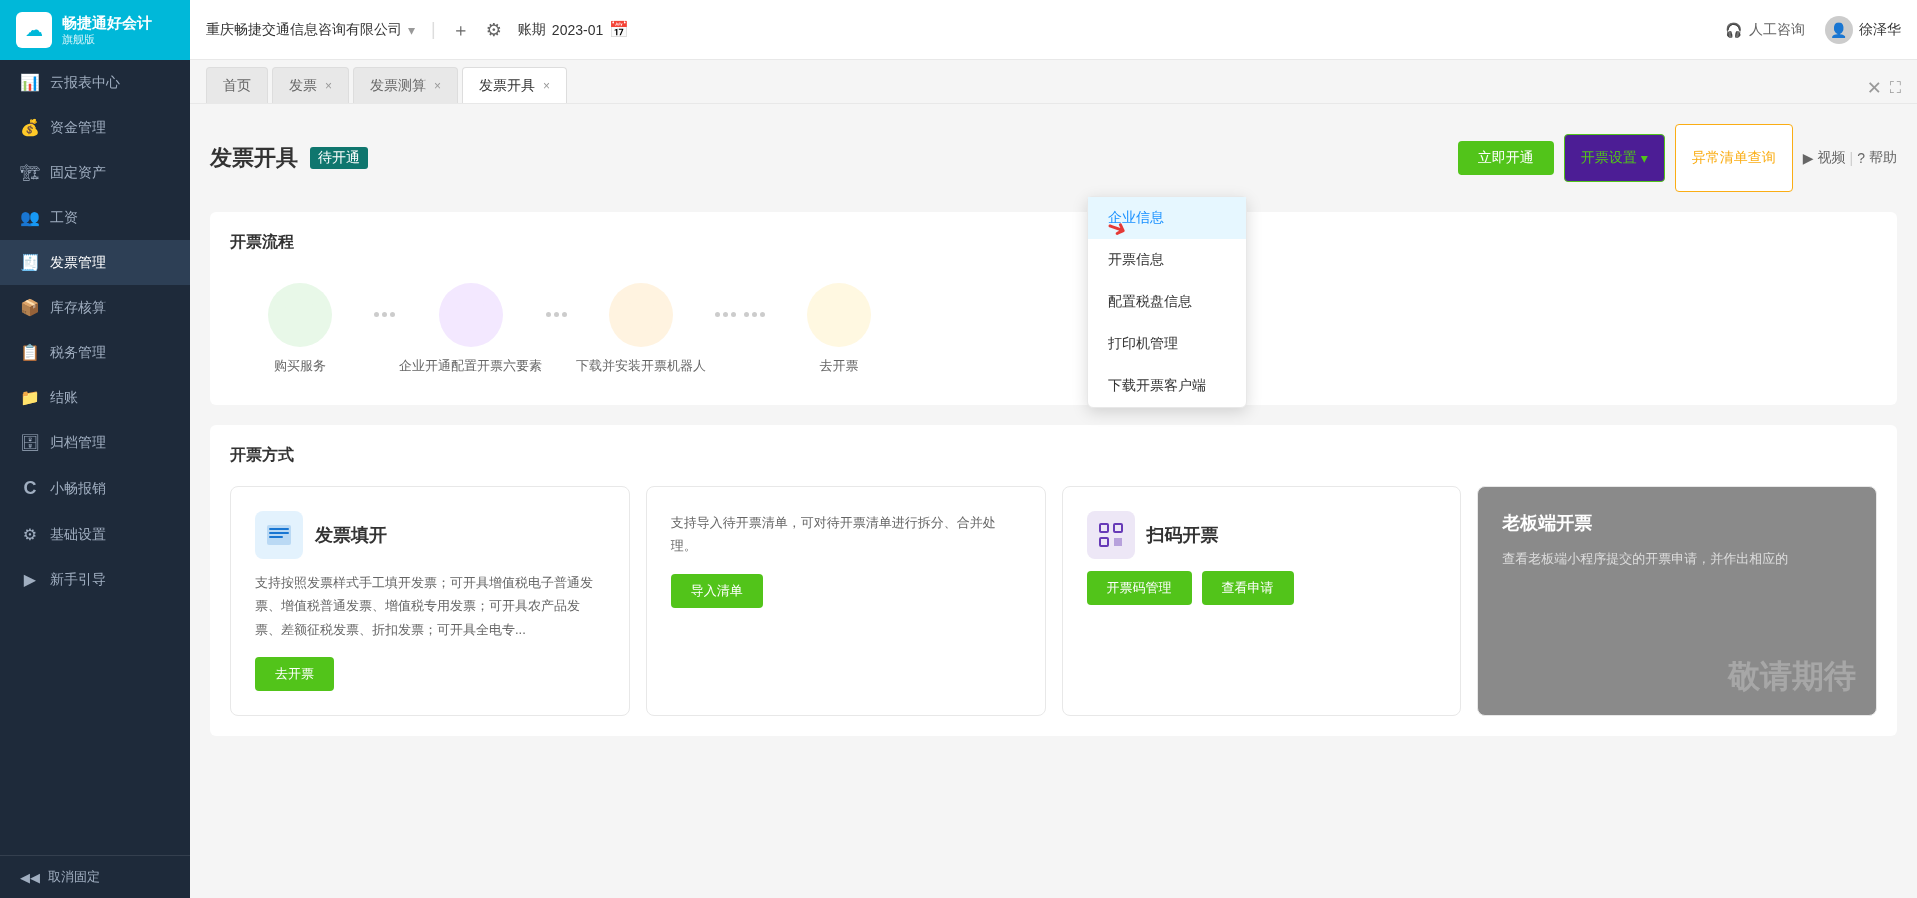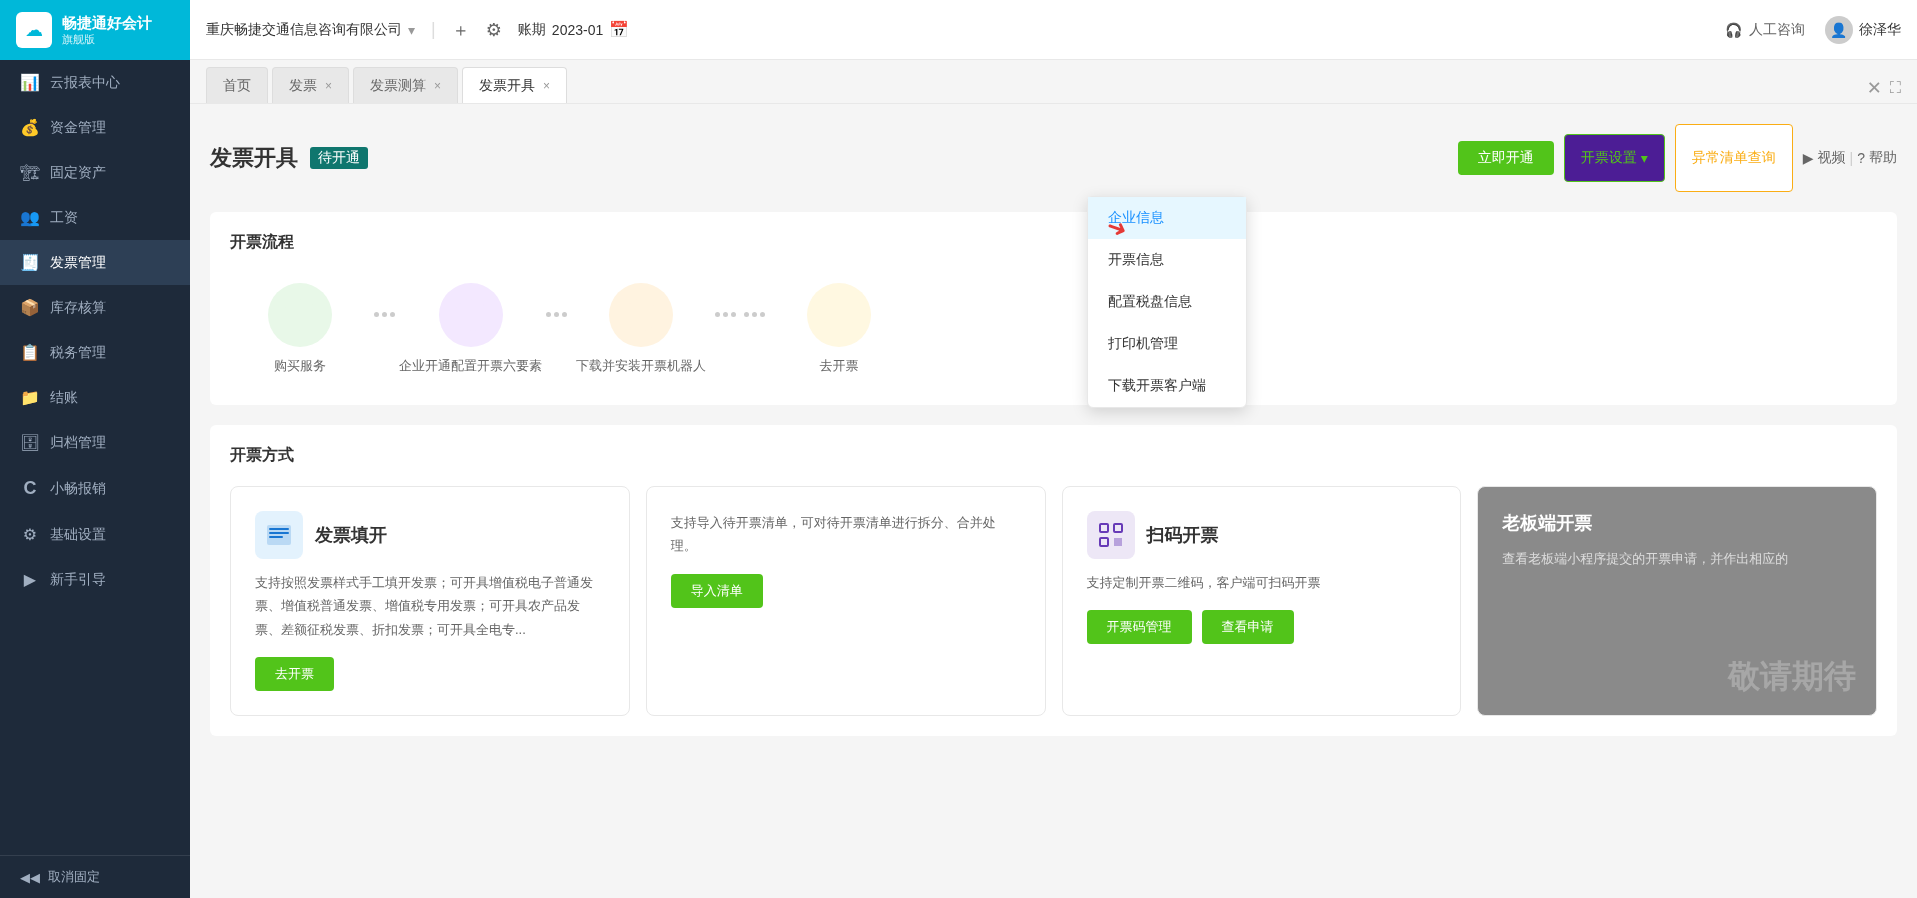--- a/index.html
+++ b/index.html
@@ -396,21 +396,20 @@
           <div class="method-card-icon violet">
             <svg width="28" height="28" viewBox="0 0 28 28">
                 <rect x="3" y="3" width="8" height="8" rx="1" fill="none" stroke="#673ab7" stroke-width="2"></rect>
                 <rect x="3" y="17" width="8" height="8" rx="1" fill="none" stroke="#673ab7" stroke-width="2"></rect>
                 <rect x="17" y="3" width="8" height="8" rx="1" fill="none" stroke="#673ab7" stroke-width="2"></rect>
                 <rect x="17" y="17" width="8" height="8" fill="#673ab7" opacity="0.4"></rect>
               </svg>
           </div>
           <span class="method-card-title">扫码开票</span>
         </div>
-        <div class="method-card-desc">支持定制开票二维码，客户端可扫码开票</div>
         <div style="display:flex;gap:10px;">
           <button class="btn-green">开票码管理</button>
           <button class="btn-green">查看申请</button>
         </div>
       </div>
 
       <div class="method-card dark" style="position:relative;overflow:hidden;">
         <div class="method-card-header">
           <span class="method-card-title">老板端开票</span>
         </div>

